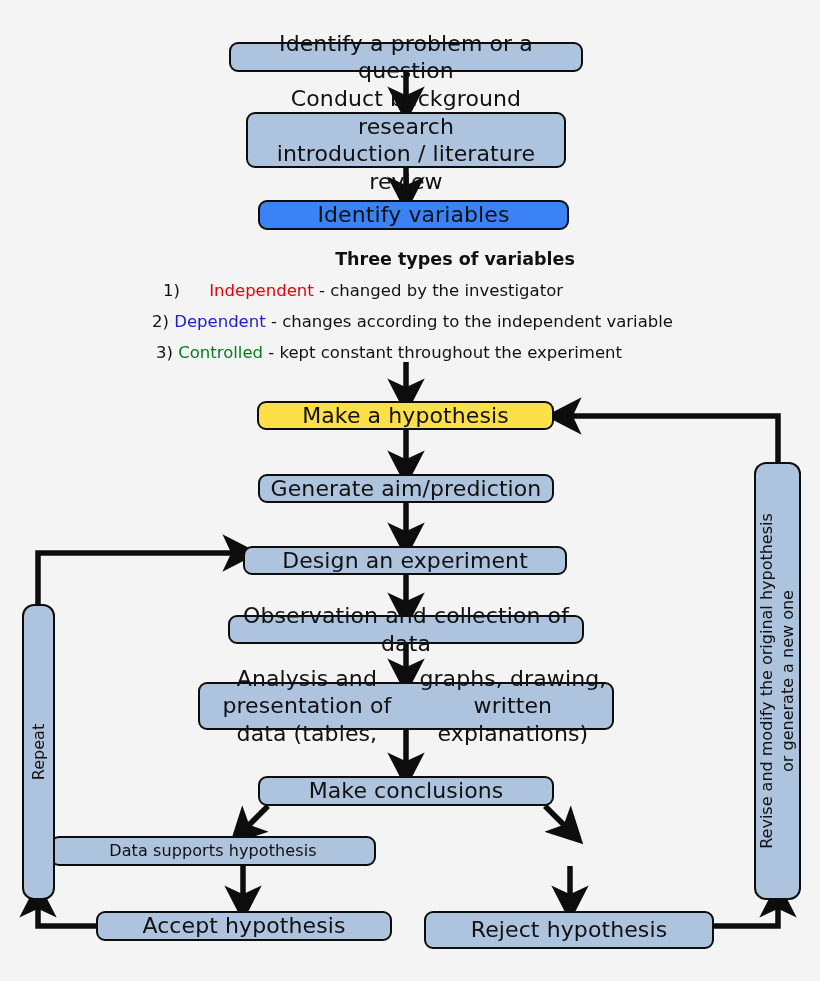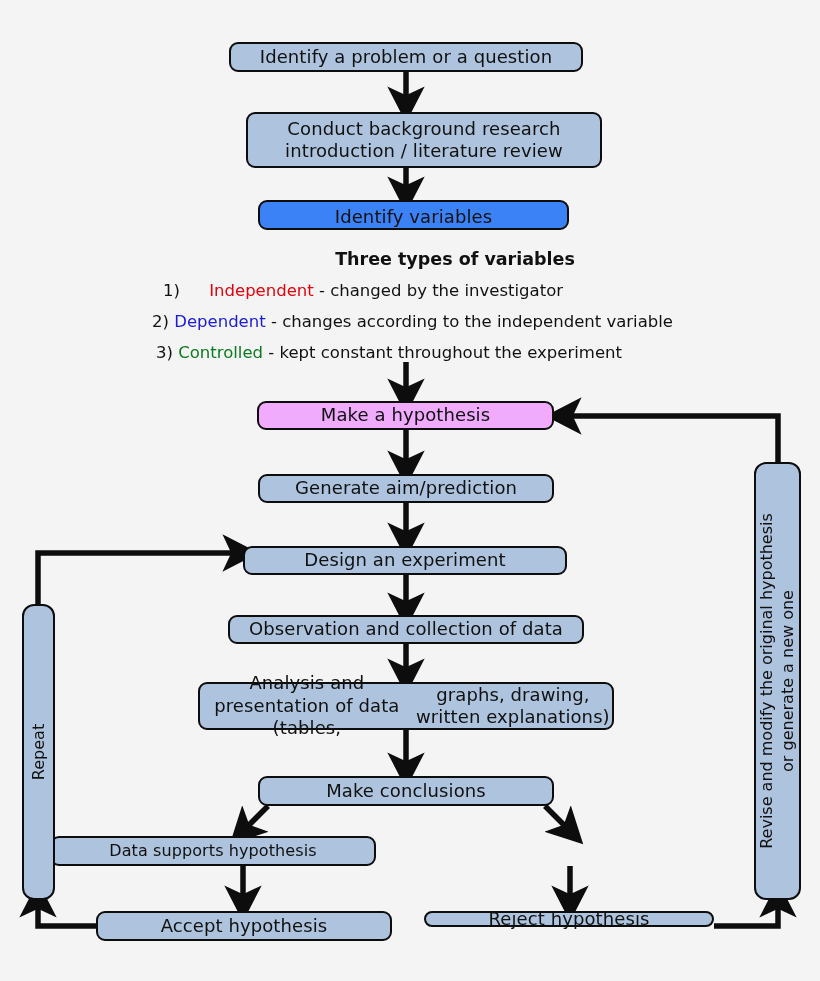--- a/index.html
+++ b/index.html
@@ -27,21 +27,21 @@
     position: absolute;
     box-sizing: border-box;
     background: #aec3dd;
     border: 2.5px solid #0d0d0d;
     border-radius: 9px;
     display: flex;
     align-items: center;
     justify-content: center;
     text-align: center;
     color: #111111;
-    font-size: 18px;
+    font-size: 22px;
     line-height: 1.25;
     letter-spacing: 0.1px;
     z-index: 3;
   }
   .node.small { font-size: 16px; }
   .vnode {
     position: absolute;
     box-sizing: border-box;
     background: #aec3dd;
     border: 2.5px solid #0d0d0d;
@@ -114,21 +114,21 @@
       <path d="M 714 926 L 778 926 L 778 900" marker-end="url(#ah)"></path>
 
       <path d="M 778 462 L 778 416 L 564 416" marker-end="url(#ah)"></path>
     </g>
   </svg>
 
   <div class="node" style="left: 229px; top: 42px; width: 354px; height: 30px; background: rgb(174, 195, 221); border-color: rgb(13, 13, 13);">
     <span>Identify a problem or a question</span>
   </div>
 
-  <div class="node" style="left: 246px; top: 112px; width: 356px; height: 56px; flex-direction: column; background: rgb(174, 195, 221); border-color: rgb(13, 13, 13);">
+  <div class="node" style="left: 246px; top: 112px; width: 320px; height: 56px; flex-direction: column; background: rgb(174, 195, 221); border-color: rgb(13, 13, 13);">
     <span>Conduct background research</span>
     <span>introduction / literature review</span>
   </div>
 
   <div class="node" style="left: 258px; top: 200px; width: 311px; height: 30px; background: #3b82f6; border-color: rgb(13, 13, 13); align-items: flex-end;">
     <span>Identify variables</span>
   </div>
 
   <div class="var-title" style="top:249px;">Three types of variables</div>
 
@@ -140,21 +140,21 @@
   <div class="var-line" style="left:152px; top:312px;">
     <span>2)</span>
     <span class="kw-dependent" style="color: rgb(27, 27, 216);">Dependent</span><span> - changes according to the independent variable</span>
   </div>
 
   <div class="var-line" style="left:156px; top:343px;">
     <span>3)</span>
     <span class="kw-controlled" style="color: rgb(10, 122, 34);">Controlled</span><span> - kept constant throughout the experiment</span>
   </div>
 
-  <div class="node" style="left: 257px; top: 401px; width: 297px; height: 29px; background: #f0abfc; border-color: rgb(13, 13, 13);">
+  <div class="node" style="left: 257px; top: 401px; width: 297px; height: 29px; background: #fde047; border-color: rgb(13, 13, 13);">
     <span>Make a hypothesis</span>
   </div>
 
   <div class="node" style="left: 258px; top: 474px; width: 296px; height: 29px; background: rgb(174, 195, 221); border-color: rgb(13, 13, 13);">
     <span>Generate aim/prediction</span>
   </div>
 
   <div class="node" style="left: 243px; top: 546px; width: 324px; height: 29px; background: rgb(174, 195, 221); border-color: rgb(13, 13, 13);">
     <span>Design an experiment</span>
   </div>
@@ -174,21 +174,21 @@
 
   <div class="node small" style="left: 50px; top: 836px; width: 326px; height: 30px; background: rgb(174, 195, 221); border-color: rgb(13, 13, 13);">
     <span>Data supports hypothesis</span>
   </div>
 
 
   <div class="node" style="left: 96px; top: 911px; width: 296px; height: 30px; background: rgb(174, 195, 221); border-color: rgb(13, 13, 13);">
     <span>Accept hypothesis</span>
   </div>
 
-  <div class="node" style="left: 424px; top: 911px; width: 290px; height: 16px; background: rgb(174, 195, 221); border-color: rgb(13, 13, 13);">
+  <div class="node" style="left: 424px; top: 911px; width: 290px; height: 38px; background: rgb(174, 195, 221); border-color: rgb(13, 13, 13);">
     <span>Reject hypothesis</span>
   </div>
 
   <div class="vnode" style="left: 22px; top: 604px; width: 33px; height: 296px; background: rgb(174, 195, 221); border-color: rgb(13, 13, 13);">
     <div class="vtext">Repeat</div>
   </div>
 
   <div class="vnode" style="left: 754px; top: 462px; width: 47px; height: 438px; background: rgb(174, 195, 221); border-color: rgb(13, 13, 13);">
     <div class="vtext">
       <span>Revise and modify the original hypothesis</span><br>

